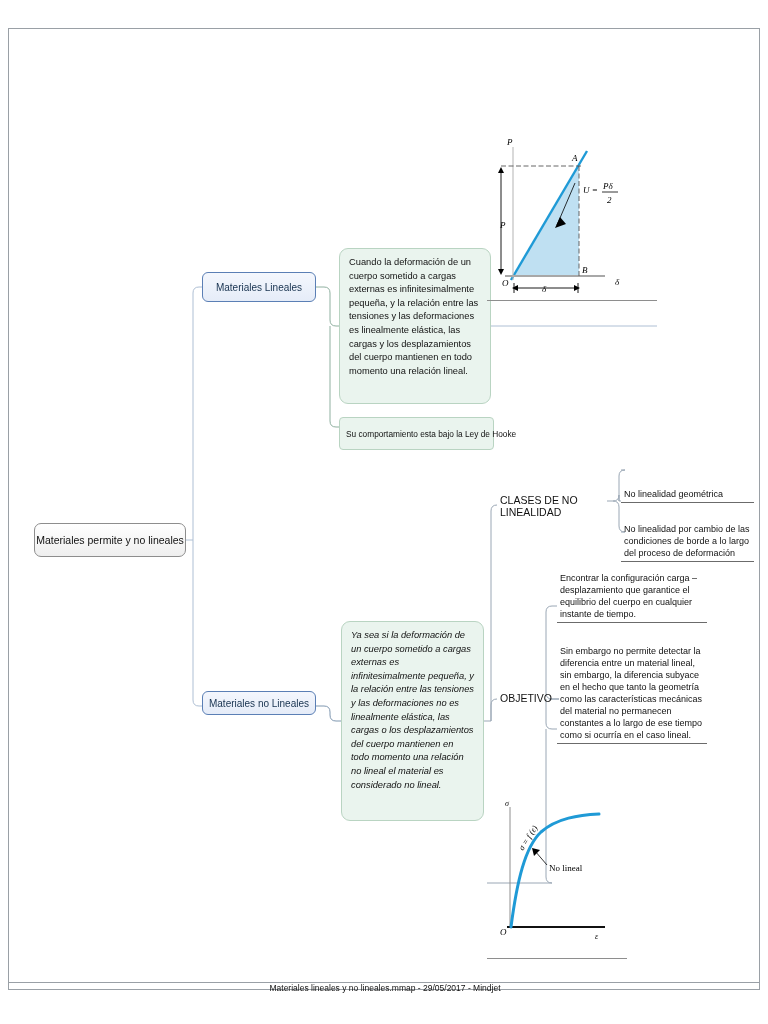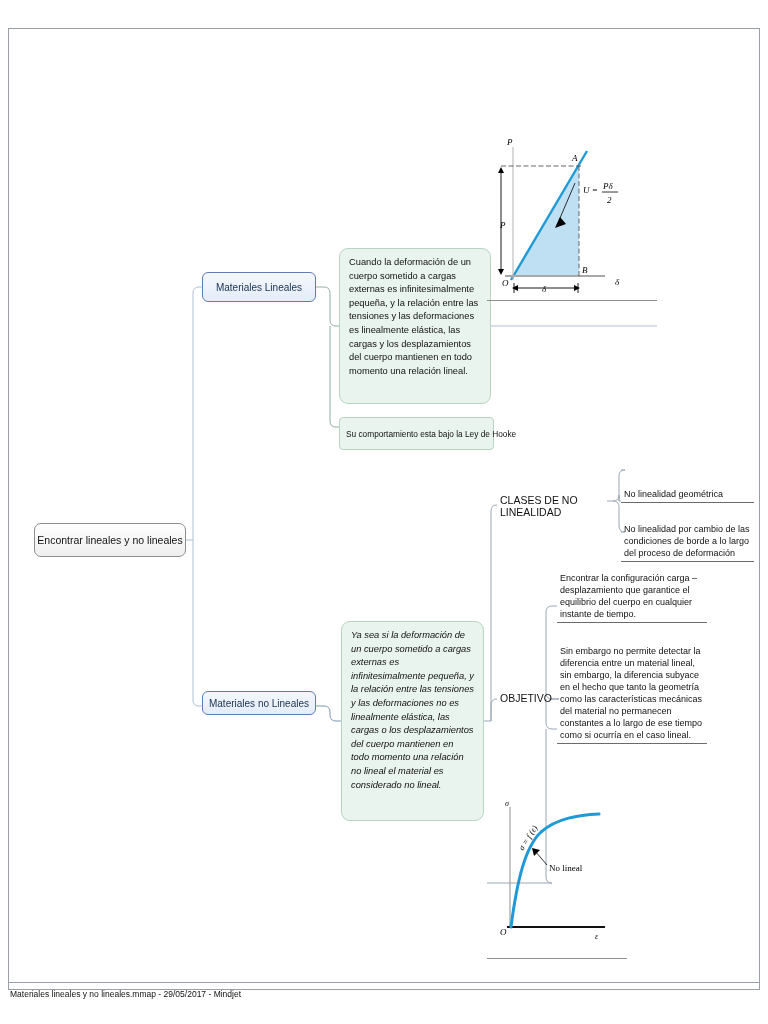--- a/index.html
+++ b/index.html
@@ -9,22 +9,23 @@
     color:#1a1a1a;
   }
   
   #page-frame{
     position:absolute;left:8px;top:28px;width:752px;height:962px;
     border:1px solid #9aa0a6;background:#fff;box-sizing:border-box;
   }
   #footer-bar{
     position:absolute;left:8px;top:982px;width:752px;height:18px;
     border-top:1px solid #9aa0a6;box-sizing:border-box;
-    font-size:8.5px;color:#111;padding-left:2px;padding-top:6px;
+    font-size:8.5px;color:#111;padding-left:2px;padding-top:0;
     white-space:nowrap;
+    text-align:center;
   }
 
   
   .node{position:absolute;box-sizing:border-box;}
 
   .root-node{
     left:25px;top:494px;width:152px;height:34px;
     border:1px solid #8d8d8d;border-radius:7px;
     background:linear-gradient(#ffffff,#efefef);
     display:flex;align-items:center;justify-content:center;
@@ -141,21 +142,21 @@
 
       <path d="M550 670 L540 670"></path>
       <path d="M550 670 L543 670 Q537 670 537 664 L537 583 Q537 577 543 577 L548 577"></path>
       <path d="M537 670 L537 694 Q537 700 543 700 L548 700"></path>
 
       <path d="M537 700 L537 848 Q537 854 543 854 L478 854"></path>
     </g>
   </svg>
 
   <div class="node root-node">
-    <span>Encontrar lineales y no lineales</span>
+    <span>Materiales permite y no lineales</span>
   </div>
 
   <div id="node-lineales" class="node branch-node">
     <span>Materiales Lineales</span>
   </div>
 
   <div id="note-lineal" class="node green-note">
     <span>Cuando la deformación de un cuerpo sometido a cargas externas es infinitesimalmente pequeña, y la relación entre las tensiones y las deformaciones es linealmente elástica, las cargas y los desplazamientos del cuerpo mantienen en todo momento una relación lineal.</span>
   </div>
 

